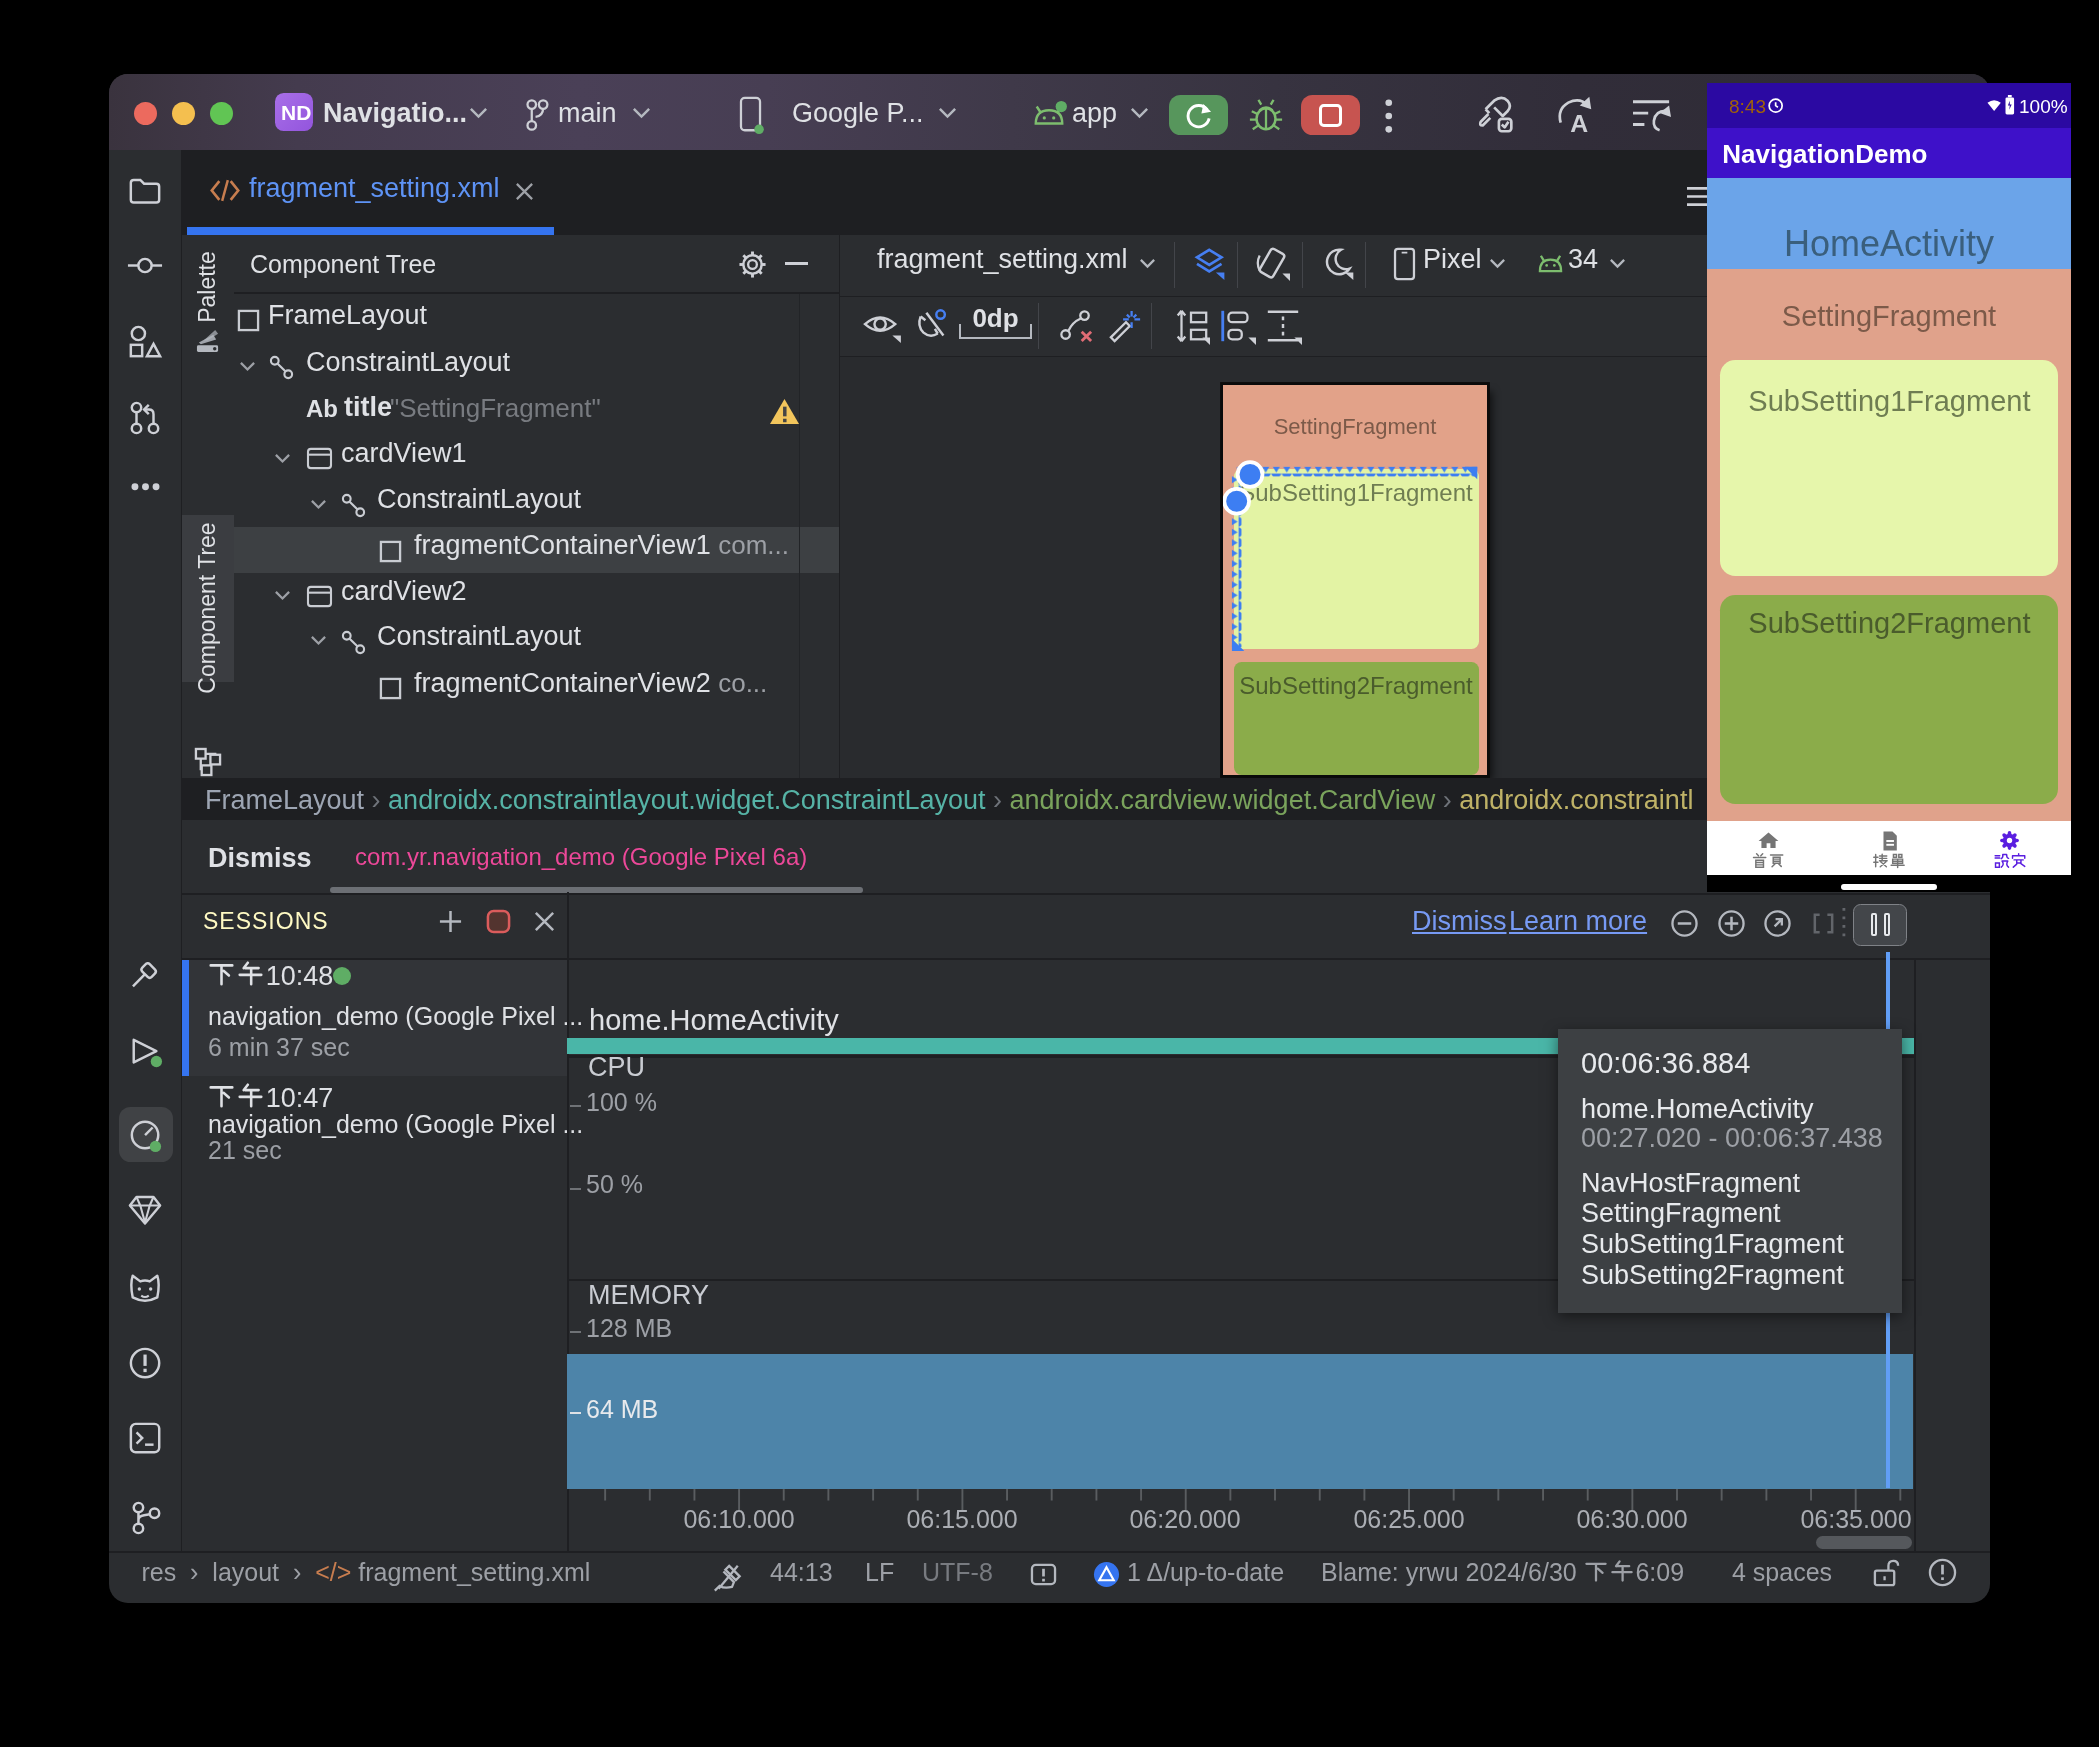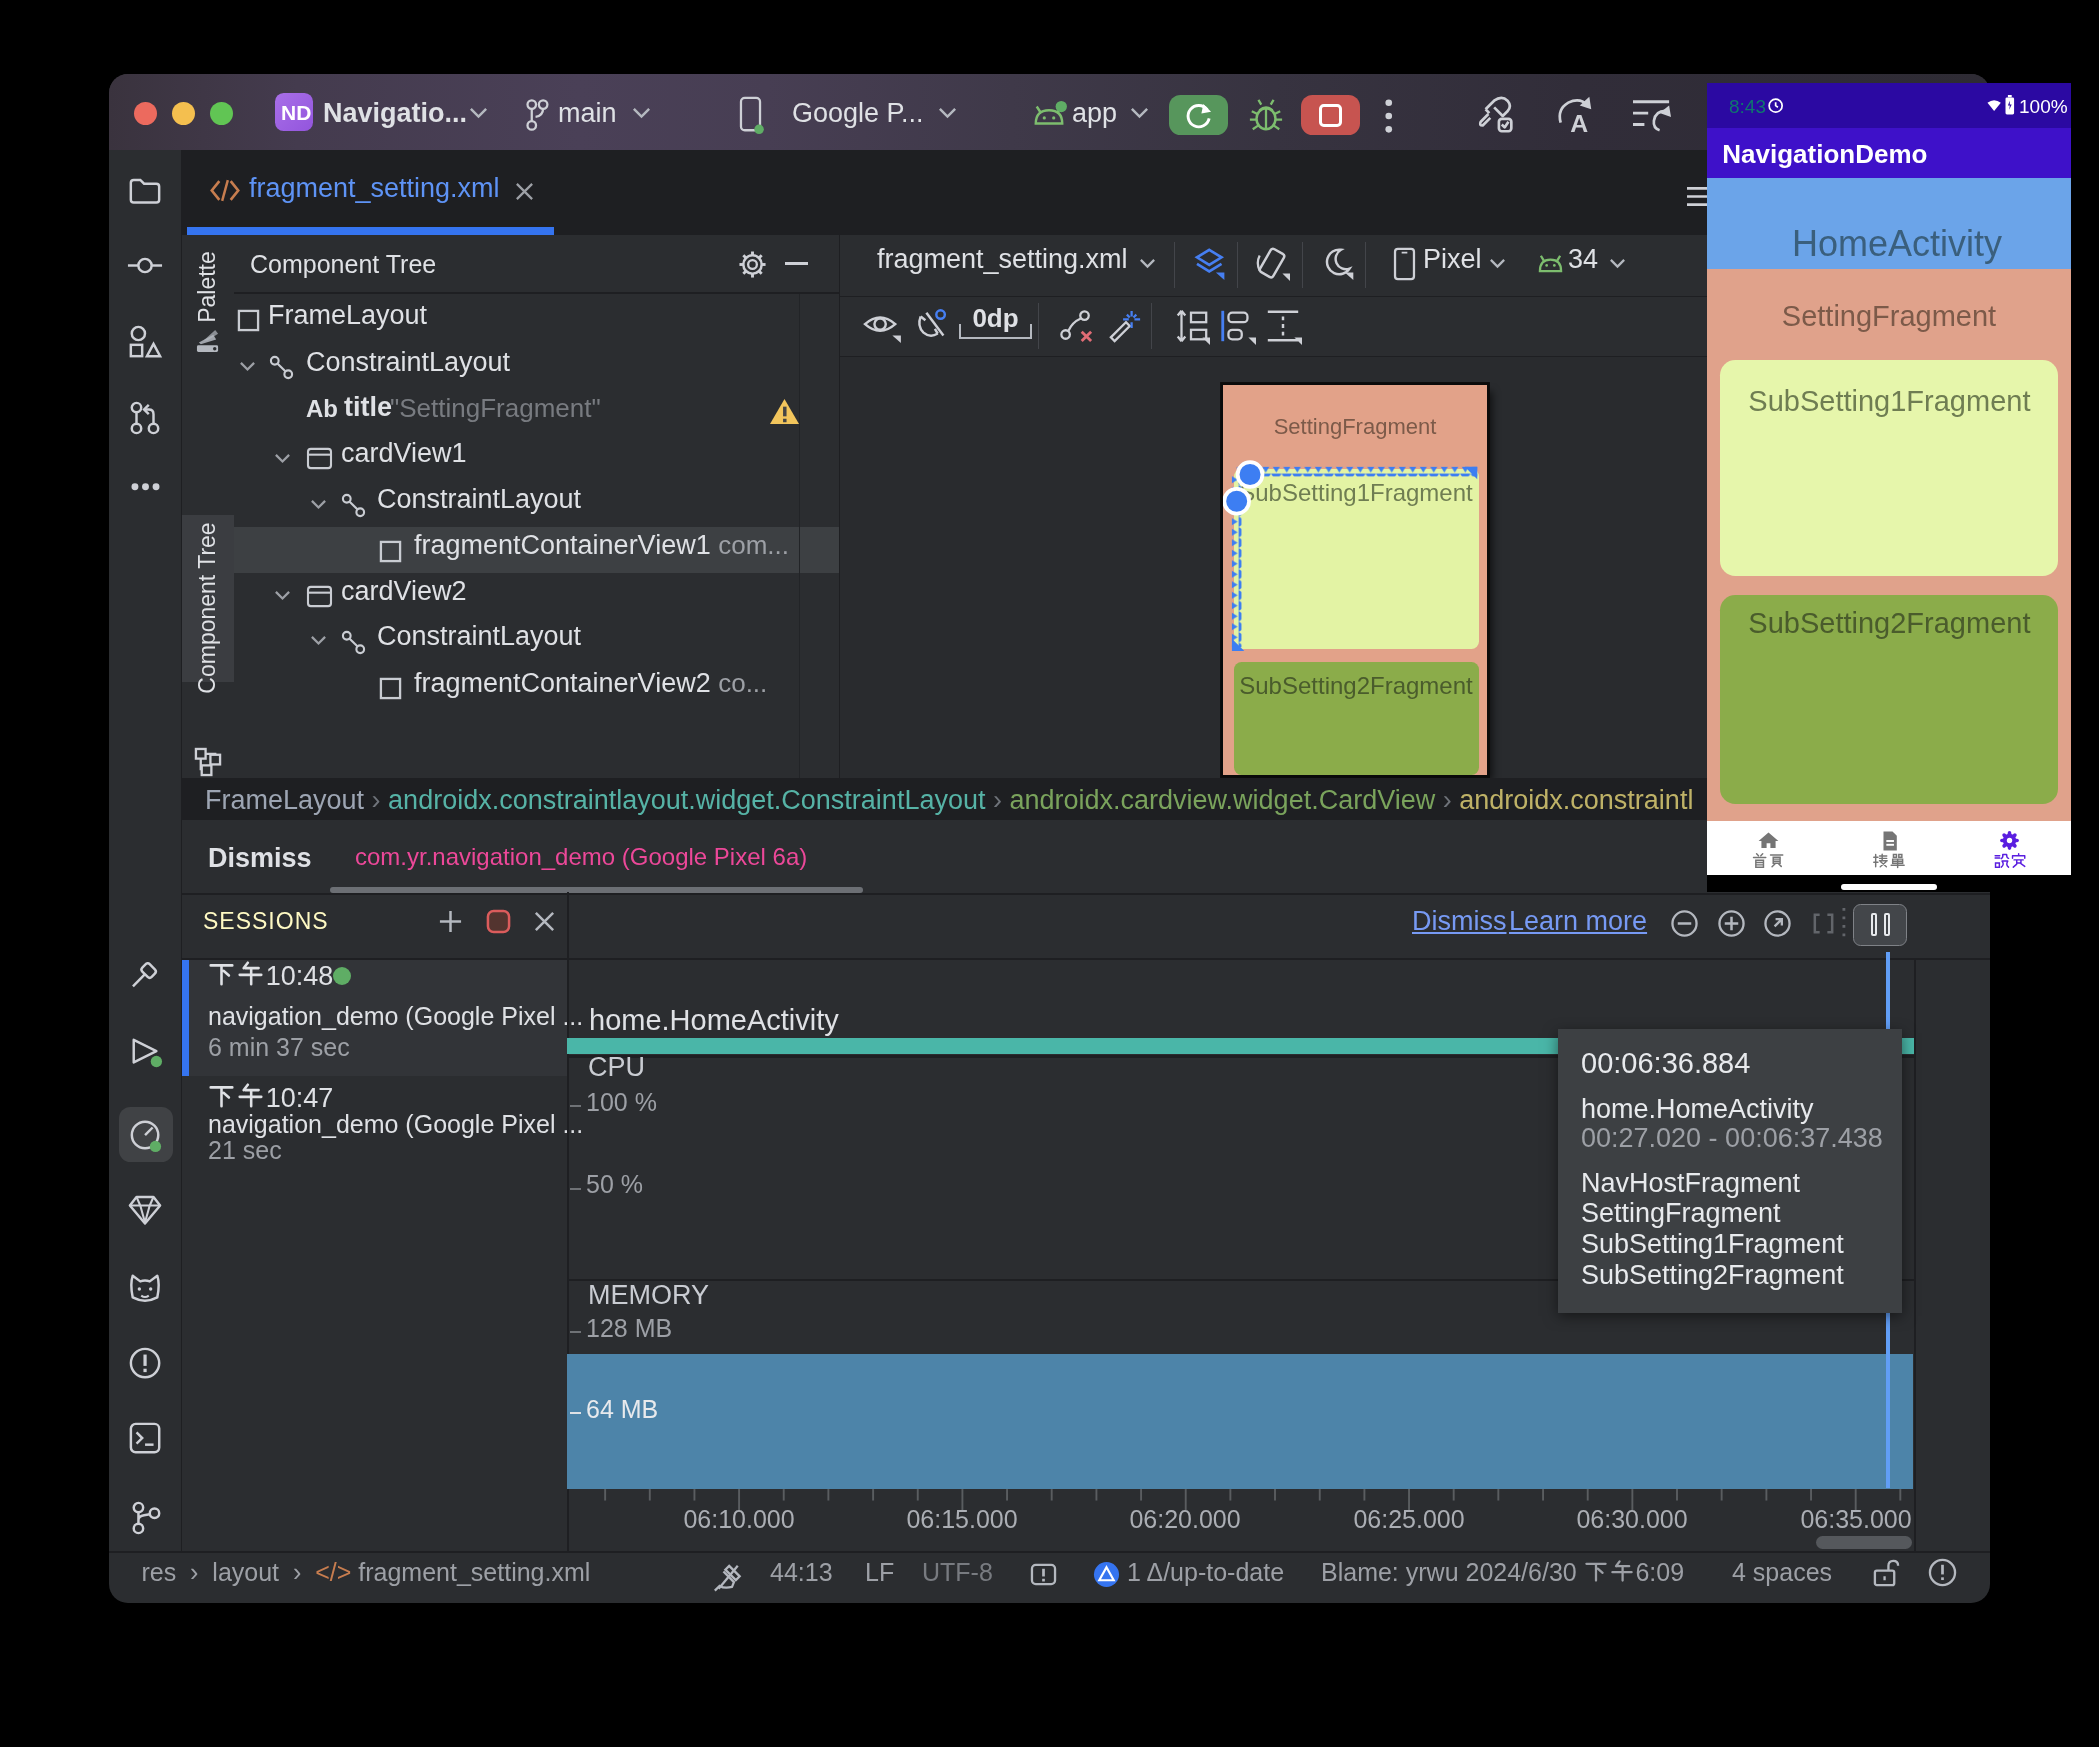--- a/index.html
+++ b/index.html
@@ -587,38 +587,38 @@
     </svg>
   <svg class="a" style="left:1819px;top:1484px" width="29" height="29" viewBox="0 0 30 30">
       <circle cx="15" cy="15" r="13" fill="none" stroke="#b4b8bf" stroke-width="2.4"></circle>
       <rect x="13.6" y="7" width="2.8" height="10" fill="#b4b8bf"></rect>
       <rect x="13.6" y="20" width="2.8" height="2.8" fill="#b4b8bf"></rect>
     </svg>
 </div>
 
 <div id="emu">
   <div class="a" style="left:0;top:0;width:364px;height:45px;background:#2b09a2"></div>
-  <div class="tx" style="left:22px;top:13.4px;font-size:19px;color:#0f766e">8:43</div>
+  <div class="tx" style="left:22px;top:13.4px;font-size:19px;color:#a16207">8:43</div>
   <svg class="a" style="left:61px;top:15.3px" width="15.3" height="15.3" viewBox="0 0 16 16">
       <circle cx="8" cy="8" r="6.8" fill="none" stroke="#fff" stroke-width="1.8"></circle>
       <path d="M8 4.5 V8 L10.4 9.6" stroke="#fff" stroke-width="1.8" fill="none"></path>
     </svg>
   <svg class="a" style="left:280px;top:16.3px" width="14.3" height="12.4" viewBox="0 0 15 13">
       <path d="M7.5 12.5 L0.5 4 Q7.5 -1.5 14.5 4 Z" fill="#fff"></path>
     </svg>
   <svg class="a" style="left:298px;top:12.4px" width="9.6" height="20" viewBox="0 0 10 21">
       <rect x="0.5" y="2.5" width="9" height="18" rx="1.5" fill="#fff"></rect>
       <rect x="3" y="0" width="4" height="2.5" fill="#fff"></rect>
       <path d="M5 6 L3 11 H5 L4.4 15.5 L7 10 H5 Z" fill="#2b09a2"></path>
     </svg>
   <div class="tx" style="left:312px;top:13.4px;font-size:19px;color:#fff">100%</div>
   <div class="a" style="left:0;top:45px;width:364px;height:50px;background:#3e11c9"></div>
   <div class="tx" style="left:15.3px;top:56px;font-size:26px;font-weight:bold;color:#fff">NavigationDemo</div>
   <div class="a" style="left:0;top:95px;width:364px;height:92px;background:#6ba4e9"></div>
-  <div class="tx" style="left:8px;top:140px;width:364px;text-align:center;font-size:36px;color:#3a5f7d">HomeActivity</div>
+  <div class="tx" style="left:0;top:140px;width:364px;text-align:center;font-size:36px;color:#3a5f7d">HomeActivity</div>
   <div class="a" style="left:0;top:186px;width:364px;height:552px;background:#e0a28b"></div>
   <div class="tx" style="left:0;top:217px;width:364px;text-align:center;font-size:29px;color:#7c5a49">SettingFragment</div>
   <div class="a" style="left:13.4px;top:277px;width:338px;height:216px;background:#e6f6ab;border-radius:15.3px"></div>
   <div class="tx" style="left:13.4px;top:302px;width:338px;text-align:center;font-size:29px;color:#6f7d52">SubSetting1Fragment</div>
   <div class="a" style="left:13.4px;top:512px;width:338px;height:209px;background:#8bac4a;border-radius:15.3px"></div>
   <div class="tx" style="left:13.4px;top:524px;width:338px;text-align:center;font-size:29px;color:#4a5c2c">SubSetting2Fragment</div>
   <div class="a" style="left:0;top:738px;width:364px;height:54px;background:#fff"></div>
 
   <svg class="a" style="left:51px;top:749px" width="21" height="17" viewBox="0 0 22 18">
       <path d="M11 0.5 L21.5 9.5 H18.5 V17 H13 V12 H9 V17 H3.5 V9.5 H0.5 Z" fill="#757575"></path>

